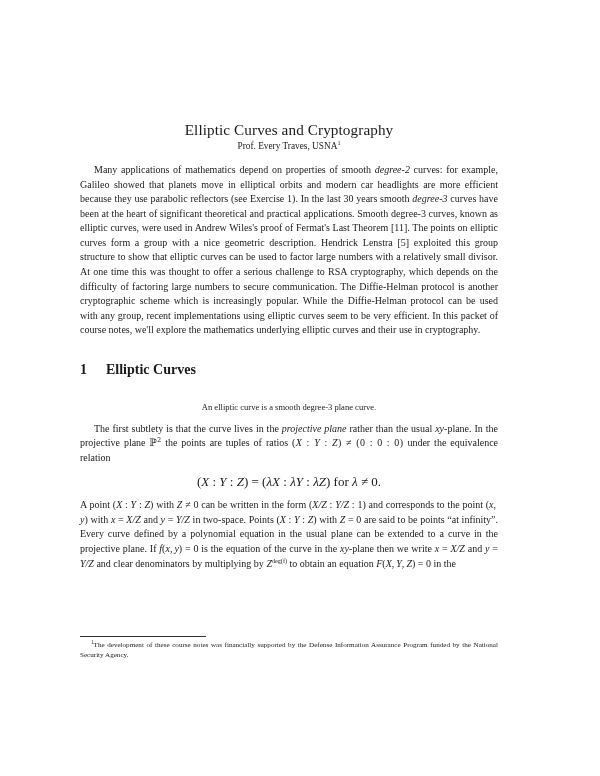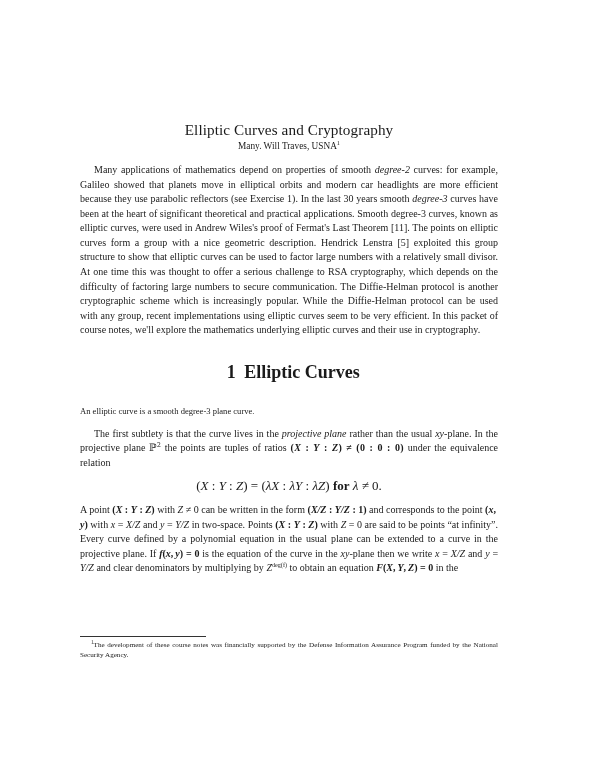--- a/index.html
+++ b/index.html
@@ -47,52 +47,51 @@
     text-align: justify;
     text-justify: inter-word;
     margin: 0 0 0 0;
     text-indent: 14px;
     hyphens: none;
   }
   p.noindent {
     text-indent: 0;
   }
   h2.section {
-    font-size: 18px;
+    font-size: 14px;
     font-weight: bold;
     margin: 24px 0 13px 0;
     line-height: 1.2;
-    text-align: center;
   }
   h2.section .secnum {
     display: inline-block;
     width: 26px;
   }
   .gap-sm { height: 9px; }
   .gap-xs { height: 7px; }
   .centered-stmt {
+    text-align: center;
     font-size: 8.55px;
     line-height: 1.45;
     margin: 0;
   }
   .display-eq {
     text-align: center;
     font-size: 13px;
     line-height: 1.45;
     margin: 0;
   }
   i, em { font-style: italic; }
   .mi {
     font-family: "Liberation Serif", "DejaVu Serif", serif;
     font-style: italic;
   }
   .mn, .mo {
     font-family: "Liberation Serif", "DejaVu Serif", serif;
     font-style: normal;
-    font-weight: bold;
   }
   .bb {
     font-family: "DejaVu Serif", serif;
     font-style: normal;
   }
   .bb sup {
     font-size: 0.66em;
     vertical-align: super;
     line-height: 0;
   }
@@ -127,21 +126,21 @@
   }
   .nbsp-thin { letter-spacing: 0.4px; }
 </style>
 </head>
 <body>
 
 <div class="page">
 
   <h1 class="title">Elliptic Curves and Cryptography</h1>
 
-  <div class="author"><span>Many. Will Traves, USNA</span><sup>1</sup></div>
+  <div class="author"><span>Prof. Every Traves, USNA</span><sup>1</sup></div>
 
   <p class="body"><span>Many applications of mathematics depend on properties of smooth </span><i>degree-2</i><span> curves: for example, Galileo showed that planets move in elliptical orbits and modern car headlights are more efficient because they use parabolic reflectors (see Exercise 1). In the last 30 years smooth </span><i>degree-3</i><span> curves have been at the heart of significant theoretical and practical applications. Smooth degree-3 curves, known as elliptic curves, were used in Andrew Wiles's proof of Fermat's Last Theorem [11]. The points on elliptic curves form a group with a nice geometric description. Hendrick Lenstra [5] exploited this group structure to show that elliptic curves can be used to factor large numbers with a relatively small divisor. At one time this was thought to offer a serious challenge to RSA cryptography, which depends on the difficulty of factoring large numbers to secure communication. The Diffie-Helman protocol is another cryptographic scheme which is increasingly popular. While the Diffie-Helman protocol can be used with any group, recent implementations using elliptic curves seem to be very efficient. In this packet of course notes, we'll explore the mathematics underlying elliptic curves and their use in cryptography.</span></p>
 
   <h2 class="section"><span class="secnum">1</span><span>Elliptic Curves</span></h2>
 
 
   <div class="gap-sm"></div>
 
   <p class="centered-stmt">An elliptic curve is a smooth degree-3 plane curve.</p>
 

